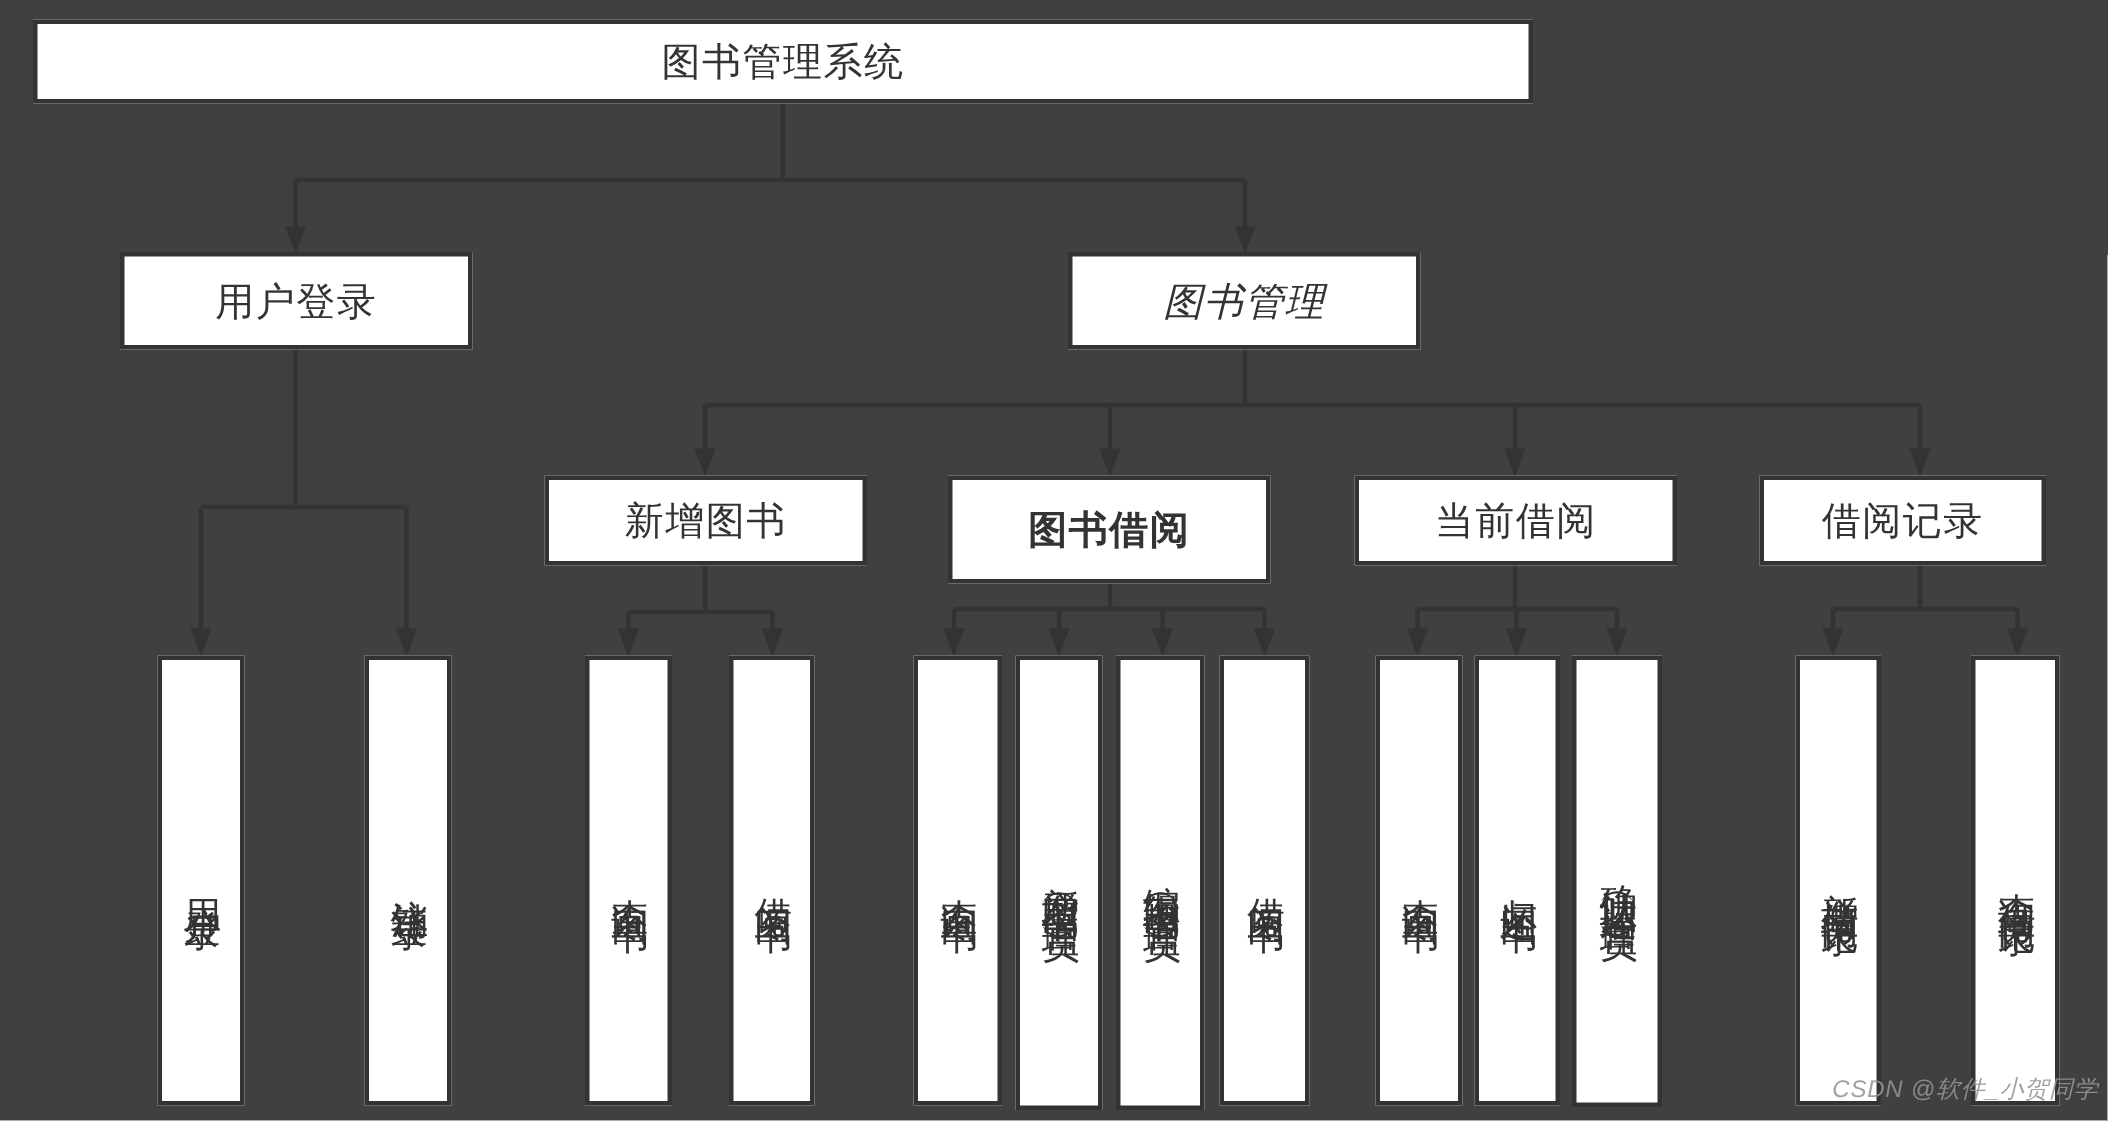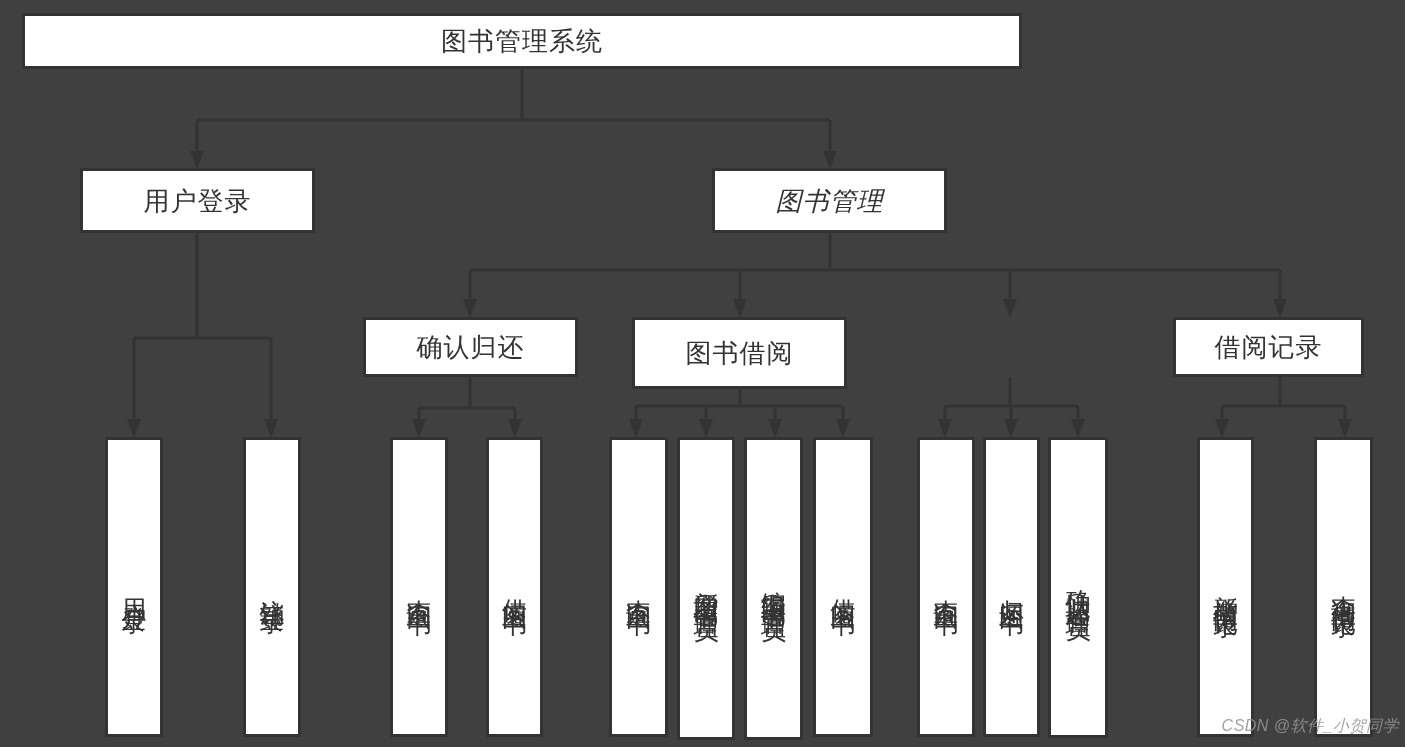--- a/index.html
+++ b/index.html
@@ -118,22 +118,23 @@
       <polygon points="1215,419 1229,419 1222,438"></polygon>
       <polygon points="1338,419 1352,419 1345,438"></polygon>
     </g>
   </svg>
 
   <div class="node" style="left:22px; top:13px; width:1000px; height:56px;">图书管理系统</div>
 
   <div class="node" style="left:80px; top:168px; width:235px; height:65px;">用户登录</div>
   <div class="node" style="left:712px; top:168px; width:235px; height:65px;font-style:italic;">图书管理</div>
 
-  <div class="node" style="left:363px; top:317px; width:215px; height:60px;">确认归还</div>
-  <div class="node" style="left:632px; top:317px; width:215px; height:72px;">图书借阅</div>
+  <div class="node" style="left:363px; top:317px; width:215px; height:60px;">新增图书</div>
+  <div class="node" style="left:632px; top:317px; width:215px; height:72px;font-weight:bold;">图书借阅</div>
+  <div class="node" style="left:903px; top:317px; width:215px; height:60px;">当前借阅</div>
   <div class="node" style="left:1173px; top:317px; width:191px; height:60px;">借阅记录</div>
 
   <div class="node leaf" style="left:105px; top:437px; width:58px; height:300px;">用户登录</div>
   <div class="node leaf" style="left:243px; top:437px; width:58px; height:300px;">注销登录</div>
 
   <div class="node leaf" style="left:390px; top:437px; width:58px; height:300px;">查询图书</div>
   <div class="node leaf" style="left:486px; top:437px; width:57px; height:300px;">借阅图书</div>
 
   <div class="node leaf" style="left:609px; top:437px; width:59px; height:300px;">查询图书</div>
   <div class="node leaf" style="left:677px; top:437px; width:58px; height:303px;">新增图书（管理员）</div>

